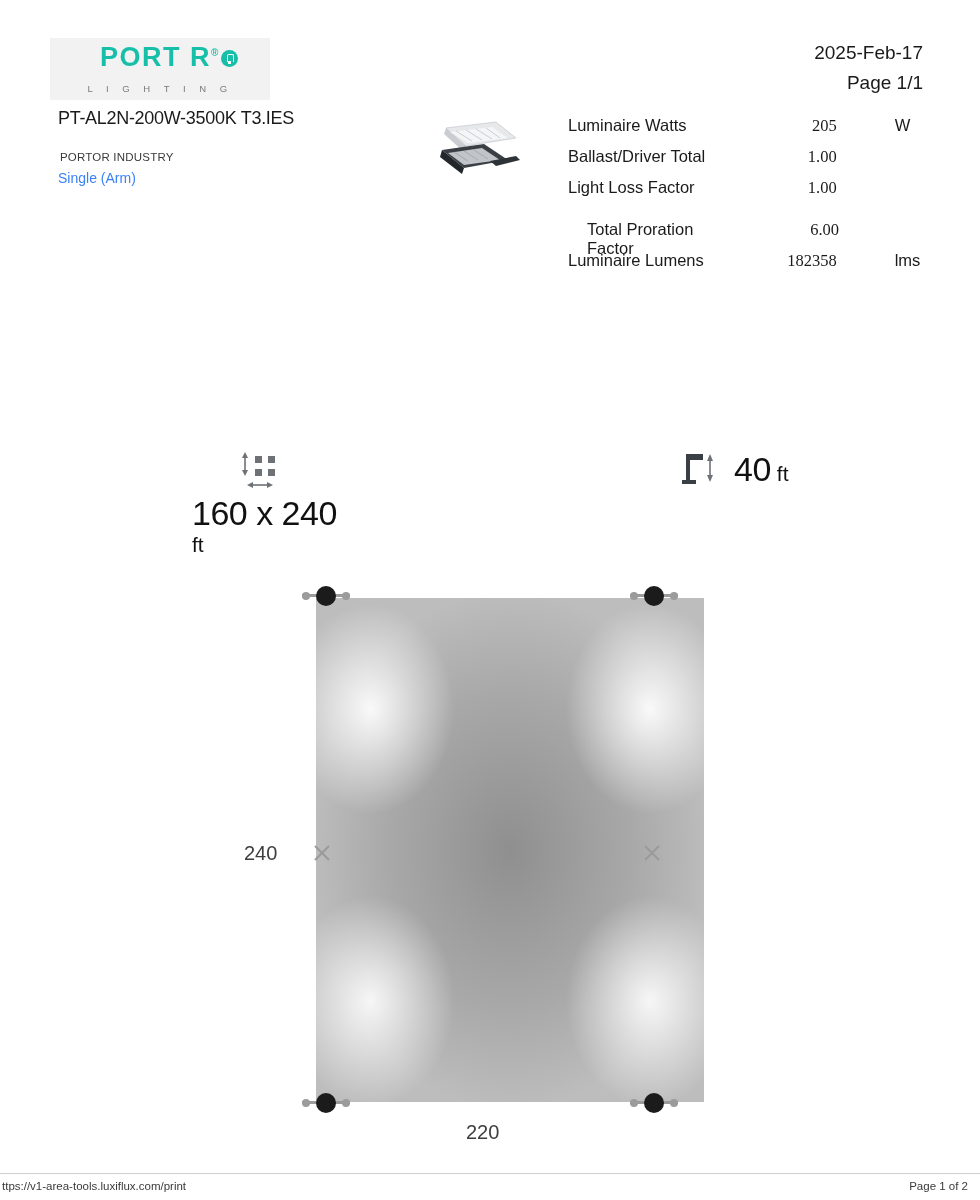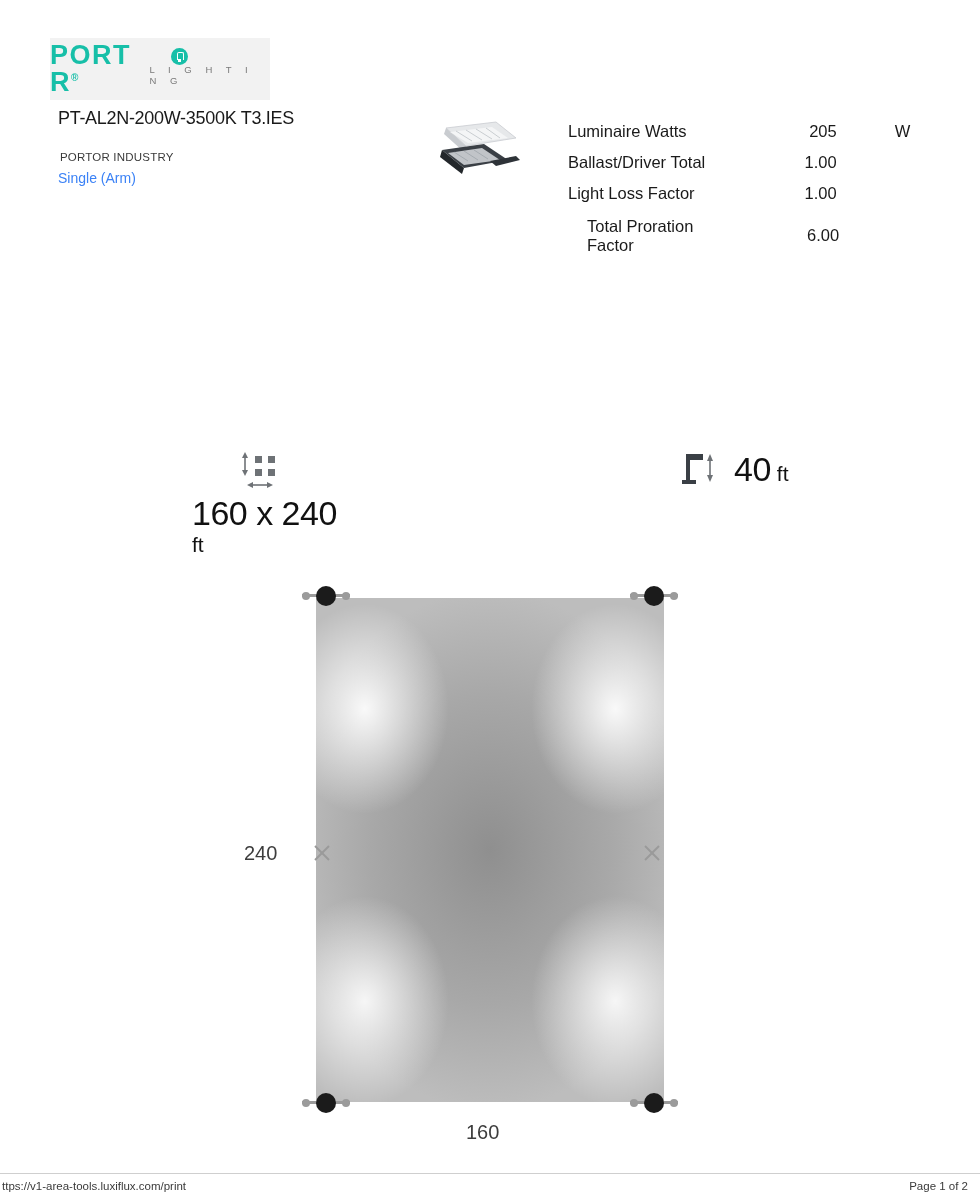--- a/index.html
+++ b/index.html
@@ -25,21 +25,21 @@
     height: 70px;
   }
   .logo-box {
     position: absolute;
     left: 50px;
     top: 0;
     width: 220px;
     height: 62px;
     background: #f2f2f2;
     display: flex;
-    flex-direction: row;
+    flex-direction: column;
     align-items: center;
     justify-content: center;
   }
   .logo-word {
     font-size: 27px;
     font-weight: bold;
     letter-spacing: 1.5px;
     color: #17bfa8;
     line-height: 1;
     position: relative;
@@ -133,33 +133,34 @@
     position: absolute;
     left: 568px;
     top: 116px;
     width: 360px;
     font-size: 16.5px;
     color: #1a1a1a;
   }
   .spec-row {
     display: flex;
     height: 31px;
-    align-items: center;
+    align-items: flex-start;
     gap: 44px;
   }
   .spec-row.gap {
     margin-top: 11px;
     margin-left: 19px;
   }
   .spec-label {
     width: 232px;
   }
   .spec-value {
     width: 78px;
     text-align: right;
+    font-family: Liberation Serif, serif;
   }
   .spec-unit {
     width: 46px;
     text-align: left;
     padding-left: 14px;
   }
 
   
   .dims {
     position: absolute;
@@ -193,20 +194,21 @@
     margin-left: 6px;
   }
 
   
   .plan {
     position: absolute;
     left: 316px;
     top: 598px;
     width: 348px;
     height: 504px;
+    padding-left: 40px;
   }
   .plan-field {
     position: absolute;
     inset: 0;
     background:
       radial-gradient(ellipse 120px 150px at 14% 22%, rgba(255,255,255,0.92), rgba(255,255,255,0) 70%),
       radial-gradient(ellipse 120px 150px at 86% 22%, rgba(255,255,255,0.92), rgba(255,255,255,0) 70%),
       radial-gradient(ellipse 120px 150px at 14% 80%, rgba(255,255,255,0.88), rgba(255,255,255,0) 70%),
       radial-gradient(ellipse 120px 150px at 86% 80%, rgba(255,255,255,0.88), rgba(255,255,255,0) 70%),
       radial-gradient(ellipse 200px 260px at 50% 50%, #8f8f8f, #a8a8a8 60%, #bdbdbd 100%);
@@ -292,20 +294,24 @@
 <div class="header">
 
   <div class="logo-box">
     <div class="logo-word">
       <span>PORT R</span><span class="logo-reg">®</span>
       <span class="logo-bulb"></span>
     </div>
     <div class="logo-sub">L I G H T I N G</div>
   </div>
 
+  <div class="date-block">
+    <div>2025-Feb-17</div>
+    <div>Page 1/1</div>
+  </div>
 </div>
 
 <div class="title">PT-AL2N-200W-3500K T3.IES</div>
 <div class="company">PORTOR INDUSTRY</div>
 <div class="mounting">Single (Arm)</div>
 
 <div class="lum-img">
   <svg width="110" height="70" viewBox="0 0 110 70">
     <g transform="translate(4,2)">
       <polygon points="22,8 72,2 92,18 42,26" fill="#e6e8ea" stroke="#c9ccd0" stroke-width="0.8"></polygon>
@@ -344,20 +350,25 @@
   <div class="spec-row">
     <div class="spec-label">Light Loss Factor</div>
     <div class="spec-value">1.00</div>
     <div class="spec-unit"></div>
   </div>
   <div class="spec-row gap">
     <div class="spec-label">Total Proration Factor</div>
     <div class="spec-value">6.00</div>
     <div class="spec-unit"></div>
   </div>
+  <div class="spec-row">
+    <div class="spec-label">Luminaire Lumens</div>
+    <div class="spec-value">182358</div>
+    <div class="spec-unit">lms</div>
+  </div>
 </div>
 
 <div class="dims">
 
   <div class="dim-group dim-area">
     <div class="dim-icon">
       <svg width="42" height="44" viewBox="0 0 42 44">
         <g fill="#6e7276">
           <rect x="18" y="6" width="7" height="7"></rect>
           <rect x="31" y="6" width="7" height="7"></rect>
@@ -437,19 +448,19 @@
   <div class="x-mark" style="left:326px; top:245px;">
     <svg width="20" height="20" viewBox="0 0 20 20">
         <g stroke="#9a9a9a" stroke-width="2">
           <line x1="3" y1="3" x2="17" y2="17"></line>
           <line x1="17" y1="3" x2="3" y2="17"></line>
         </g>
       </svg>
   </div>
 
   <div class="label-left">240</div>
-  <div class="label-bottom">160</div>
+  <div class="label-bottom">220</div>
 </div>
 
 <div class="footer">
   <div class="footer-left">ttps://v1-area-tools.luxiflux.com/print</div>
   <div class="footer-right">Page 1 of 2</div>
 </div>
 
 </body></html>

